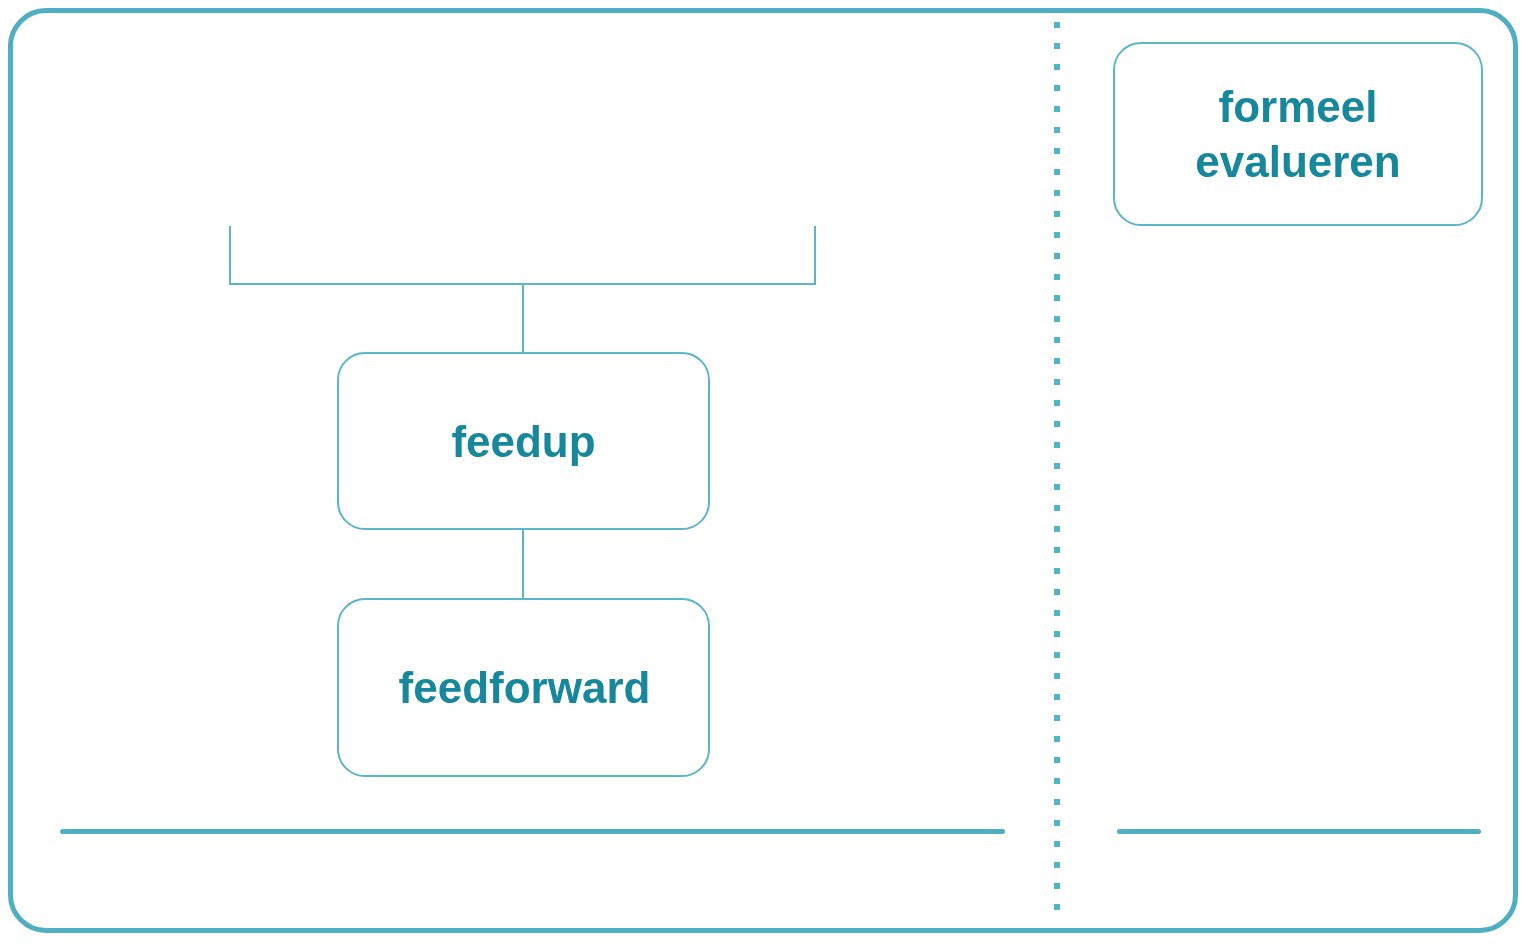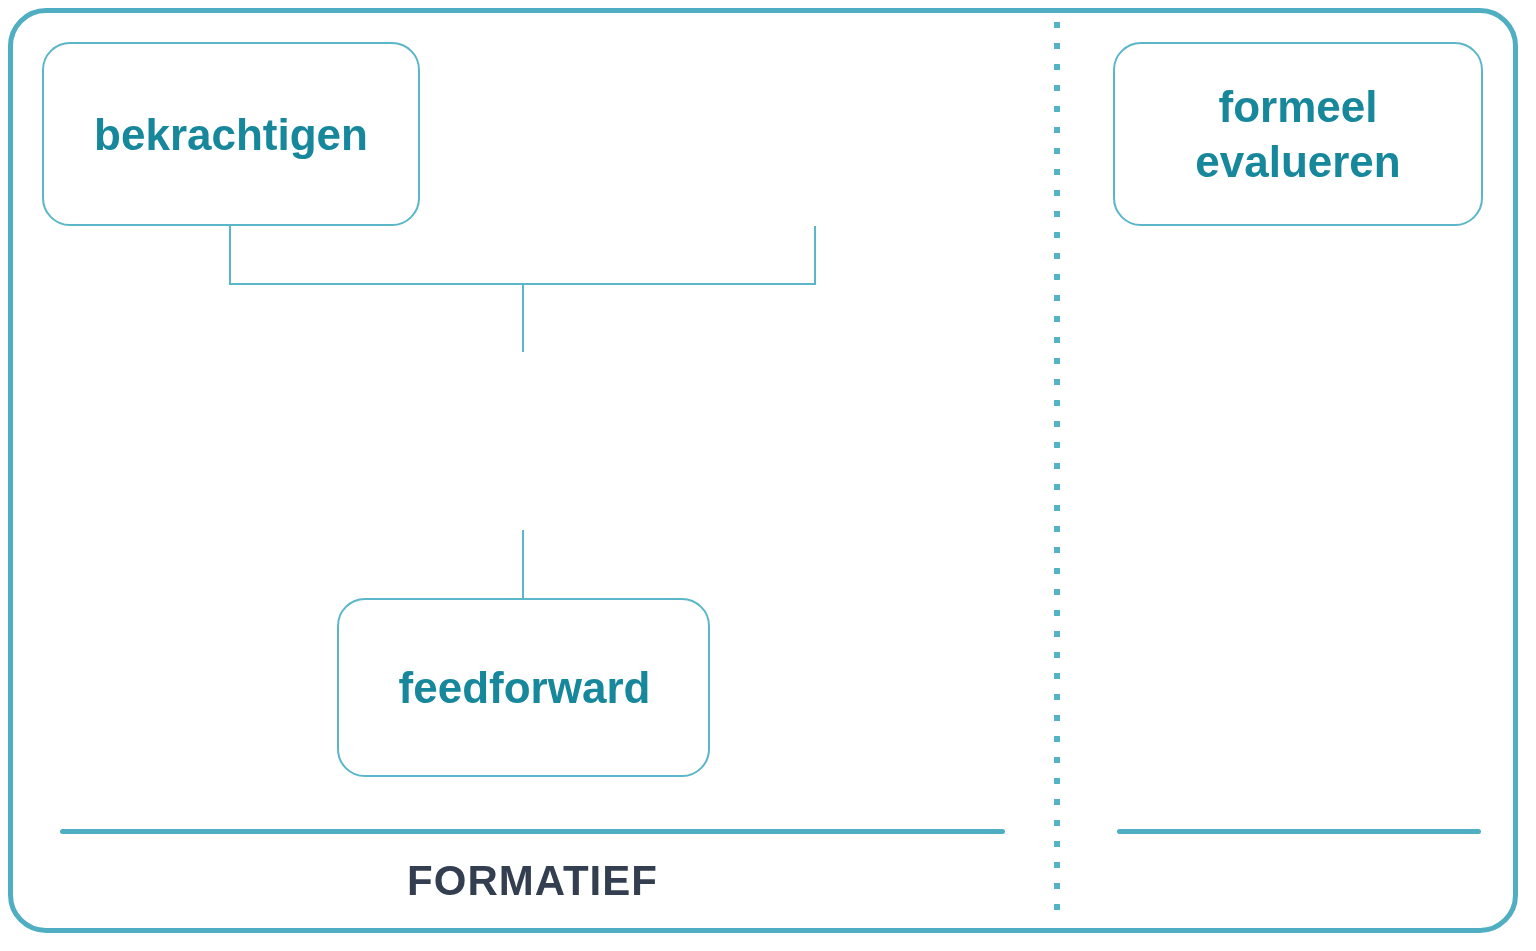--- a/index.html
+++ b/index.html
@@ -90,43 +90,40 @@
   .section-label-formatief { left: 60px;   width: 945px; }
   .section-label-summatief { left: 1117px; width: 364px; }
 </style>
 </head>
 <body>
 
 <div class="canvas">
 
   <div class="frame"></div>
 
-  <div class="node node-bekrachtigen">
-    <span>bekrachtigen</span>
-  </div>
 
 
   <div class="node node-formeel">
     <span>formeel evalueren</span>
   </div>
 
+  <div class="node node-feedup">
+    <span>feedup</span>
+  </div>
 
   <div class="node node-feedforward">
     <span>feedforward</span>
   </div>
 
   <div class="conn conn-v1"></div>
   <div class="conn conn-v2"></div>
   <div class="conn conn-h1"></div>
   <div class="conn conn-v3"></div>
   <div class="conn conn-v4"></div>
 
   <div class="divider-dotted"></div>
 
   <div class="rule rule-formatief"></div>
   <div class="rule rule-summatief"></div>
 
-  <div class="section-label section-label-formatief">
-    <span>FORMATIEF</span>
-  </div>
 
 
 </div>
 
 </body></html>

